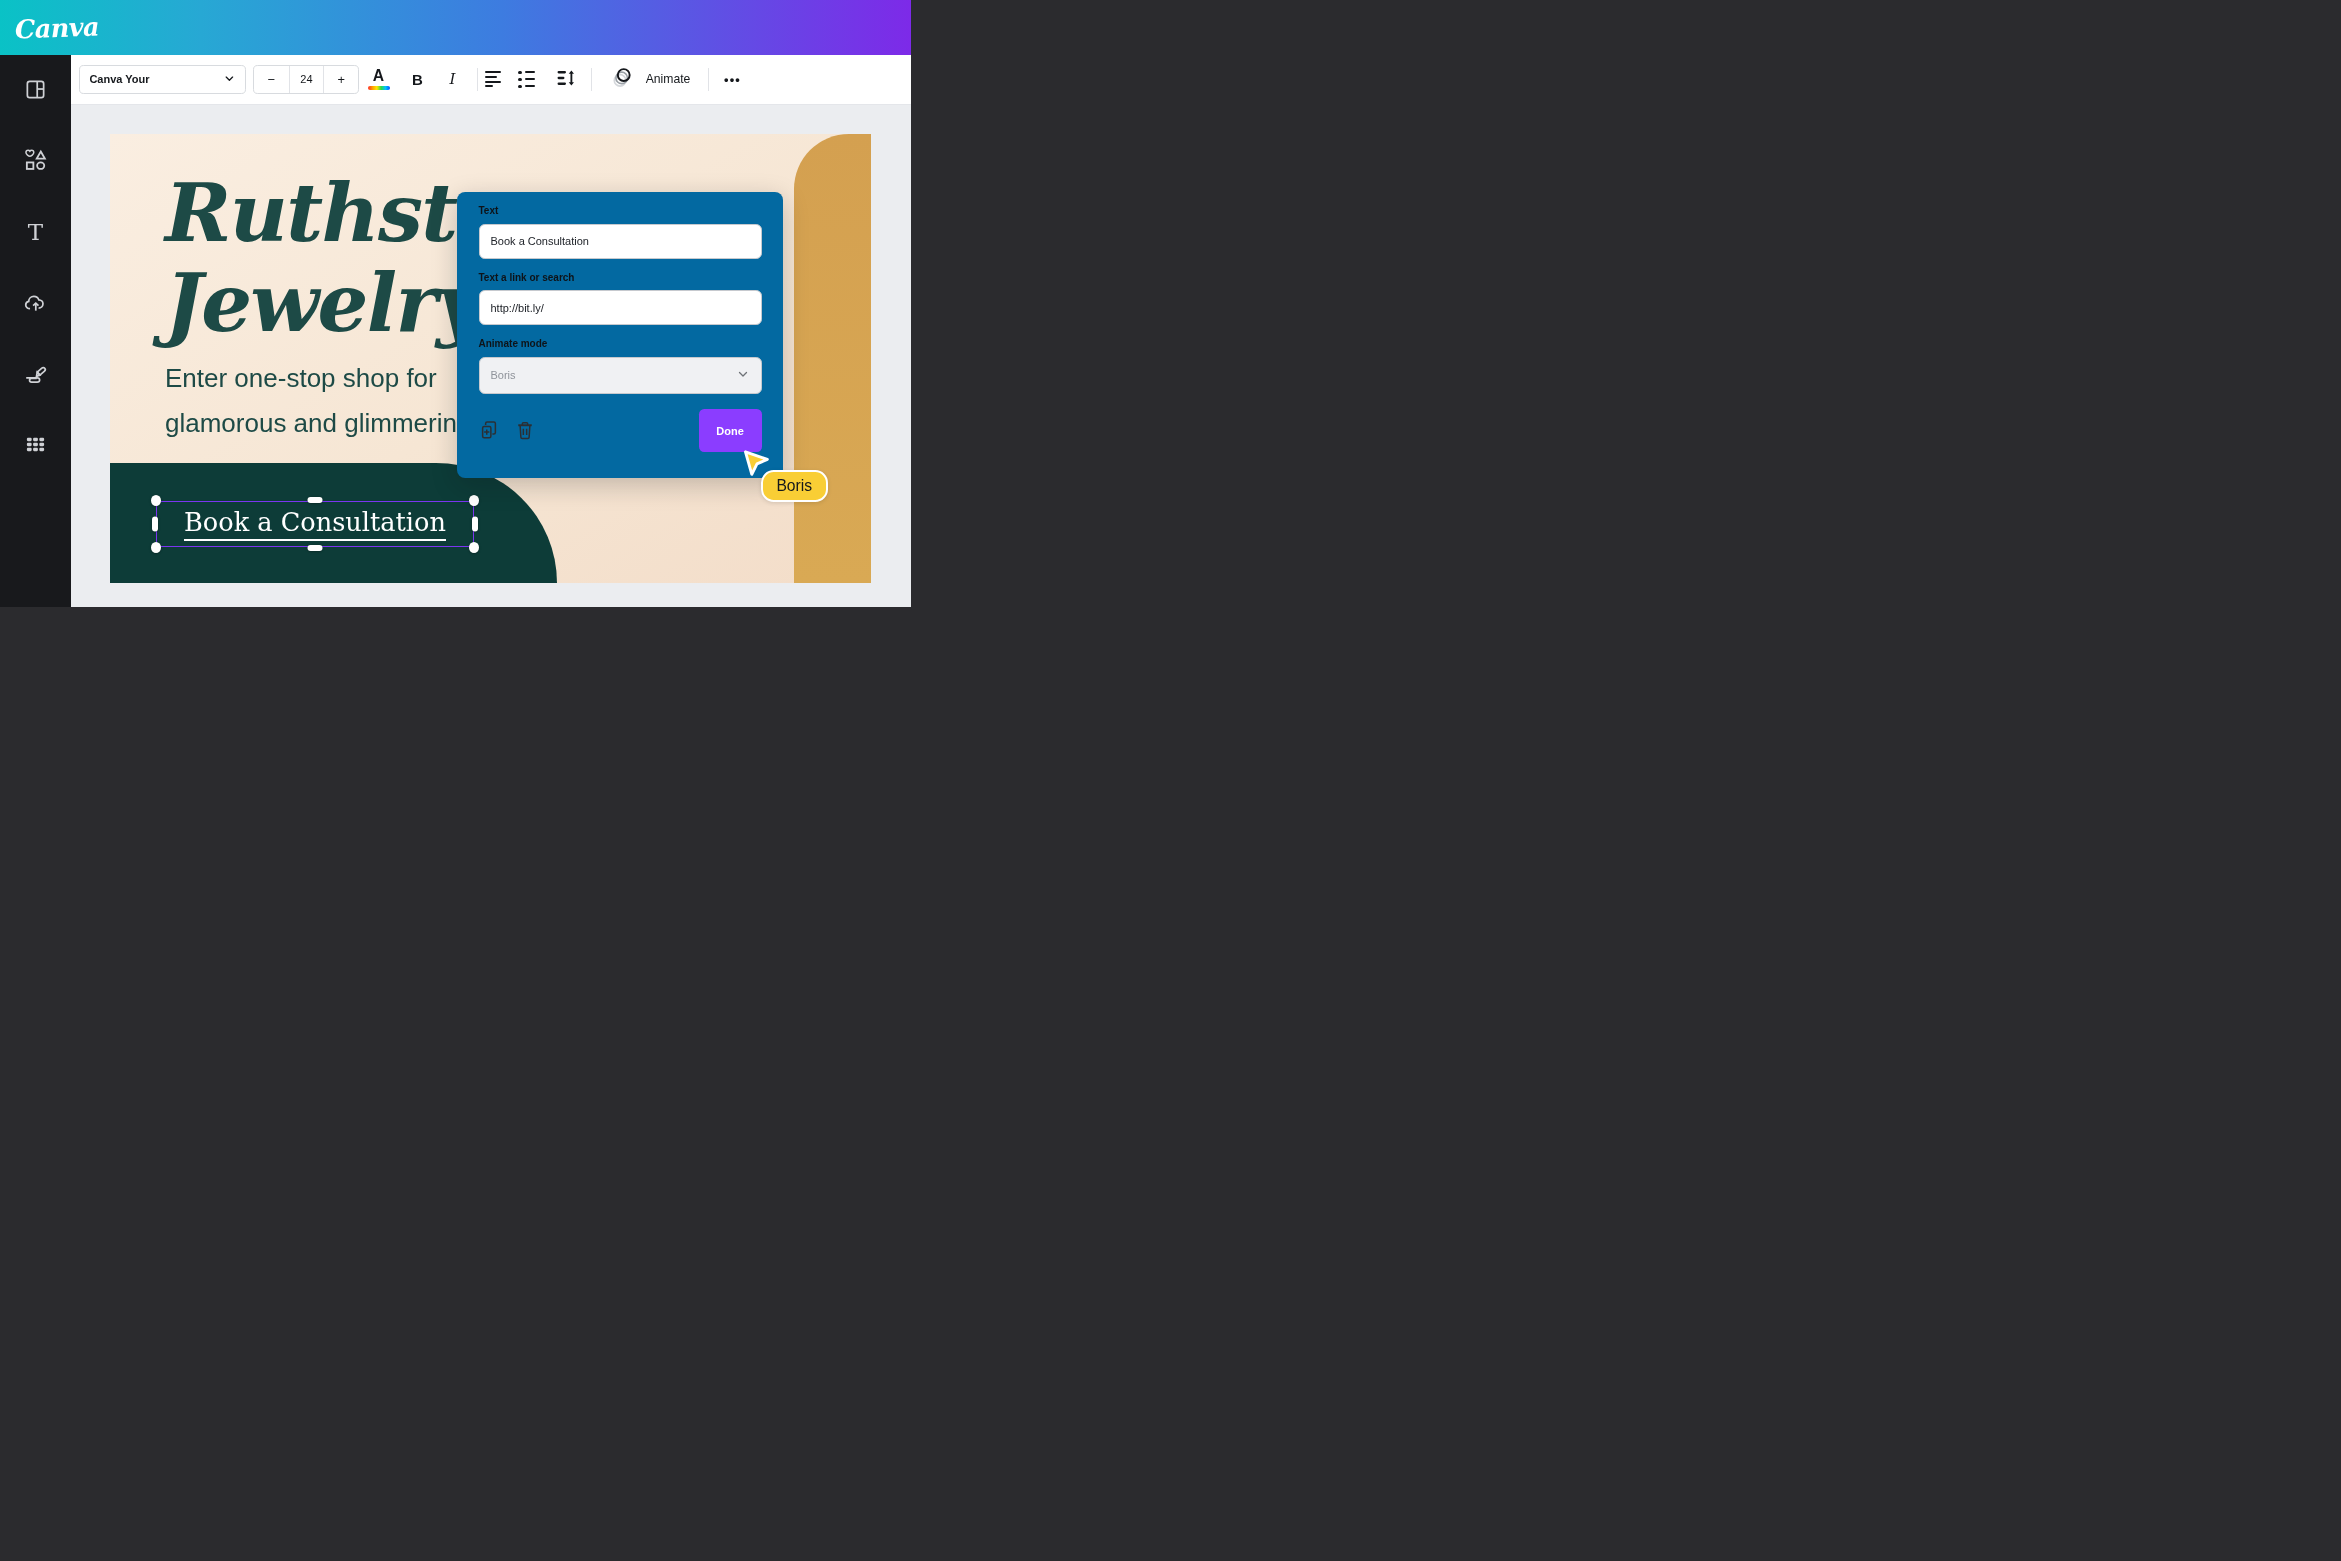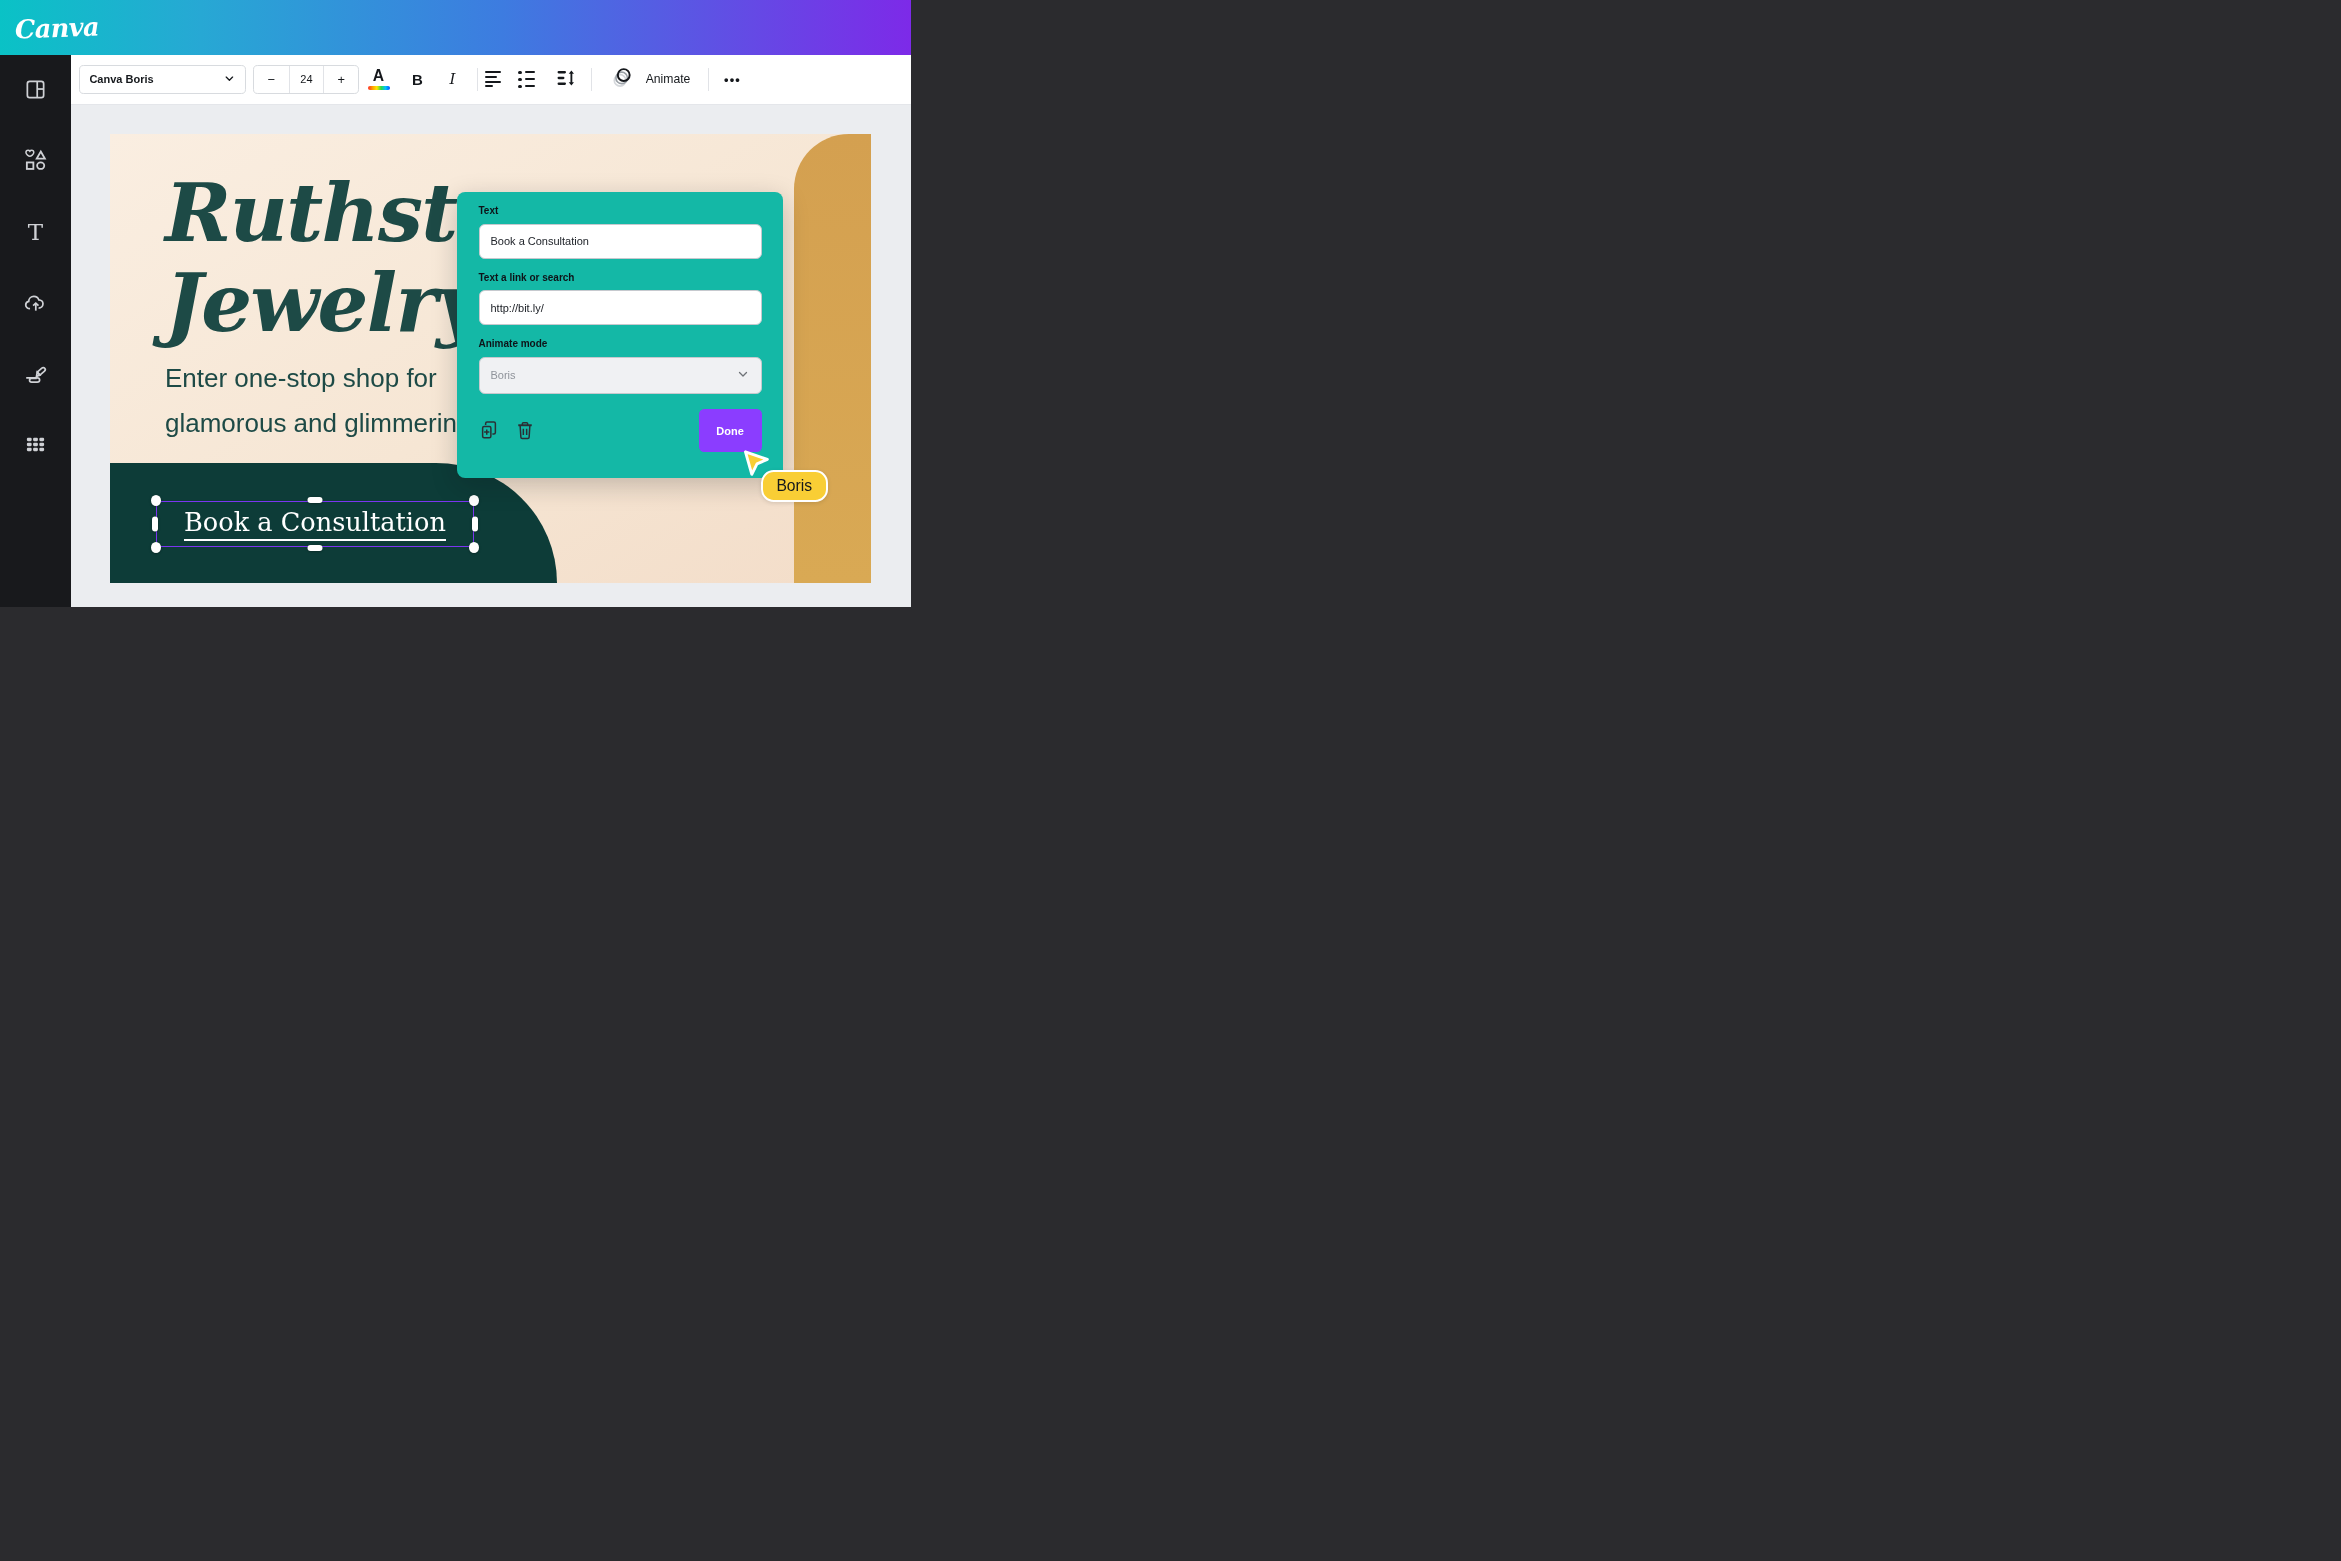--- a/index.html
+++ b/index.html
@@ -96,21 +96,21 @@
     padding-bottom:2.3px; border-bottom:2.3px solid #fff;
   }
   .handle { position:absolute; background:#fff; box-shadow:0 0.6px 2.3px rgba(0,0,0,.4); }
   .h-corner { width:10px; height:11px; border-radius:50%; }
   .h-pill-h { width:15px; height:5.8px; border-radius:3.5px; }
   .h-pill-v { width:5.8px; height:15px; border-radius:3.5px; }
 
   
   .popup {
     position:absolute; left:457px; top:192px; width:326px; height:286px;
-    background:#14b8a6; border-radius:8.1px; box-shadow:0 7px 25.6px rgba(14,19,24,.22);
+    background:#0369a1; border-radius:8.1px; box-shadow:0 7px 25.6px rgba(14,19,24,.22);
     padding:13.4px 21.5px; z-index:50;
   }
   .p-label { font-size:10px; font-weight:700; color:#0e1318; }
   .p-input {
     width:100%; height:35px; margin-top:7.6px; border:0.6px solid #c6c9ce; border-radius:5.8px;
     padding:0 11px; font-size:11px; color:#20242a; font-family:"Liberation Sans", sans-serif;
     outline:none; background:#fff; display:block;
   }
   .mt22 { margin-top:12.8px; }
   .p-select {
@@ -197,21 +197,21 @@
           <rect x="3" y="15.4" width="5" height="3.6" rx="1.2"></rect>
             <rect x="9.5" y="15.4" width="5" height="3.6" rx="1.2"></rect>
             <rect x="16" y="15.4" width="5" height="3.6" rx="1.2"></rect>
         </svg>
       </span>
     </div>
   </div>
 
   <div class="toolbar">
     <div class="tb font-box">
-      <span class="fname">Canva Boris</span>
+      <span class="fname">Canva Your</span>
       <span>
         <svg width="12.8" height="12.8" viewBox="0 0 24 24" style="fill:none;stroke:#15181c;stroke-width:2.4;stroke-linecap:round;stroke-linejoin:round">
             <polyline points="6 9.5 12 15.5 18 9.5"></polyline>
           </svg>
       </span>
     </div>
 
     <div class="tb stepper">
       <div class="cell">−</div>
       <div class="cell val">24</div>

